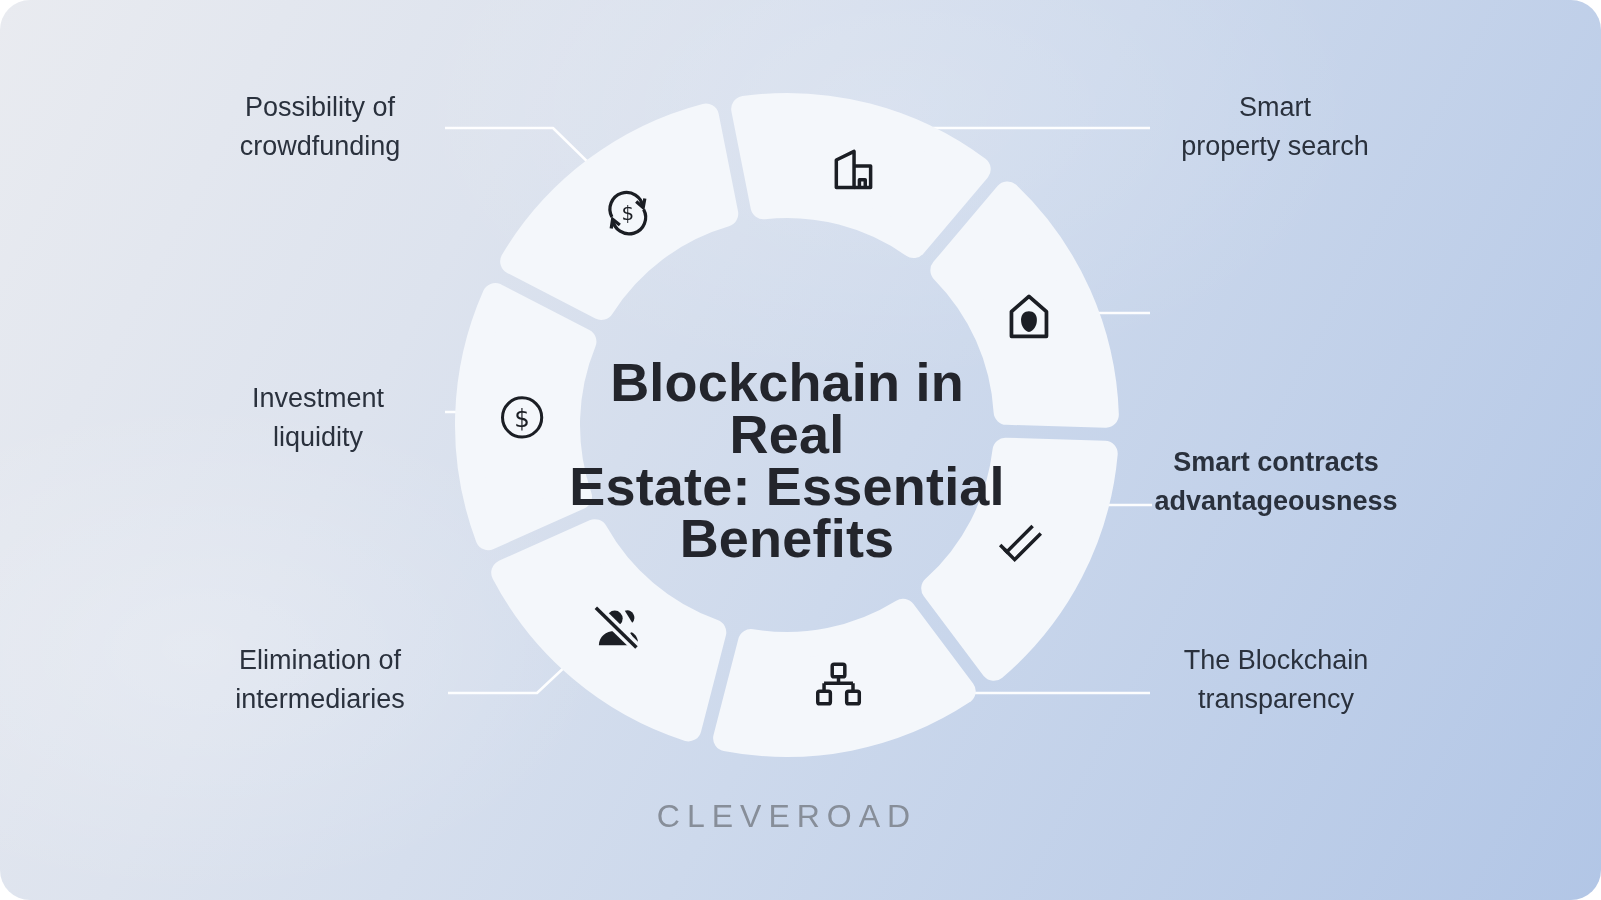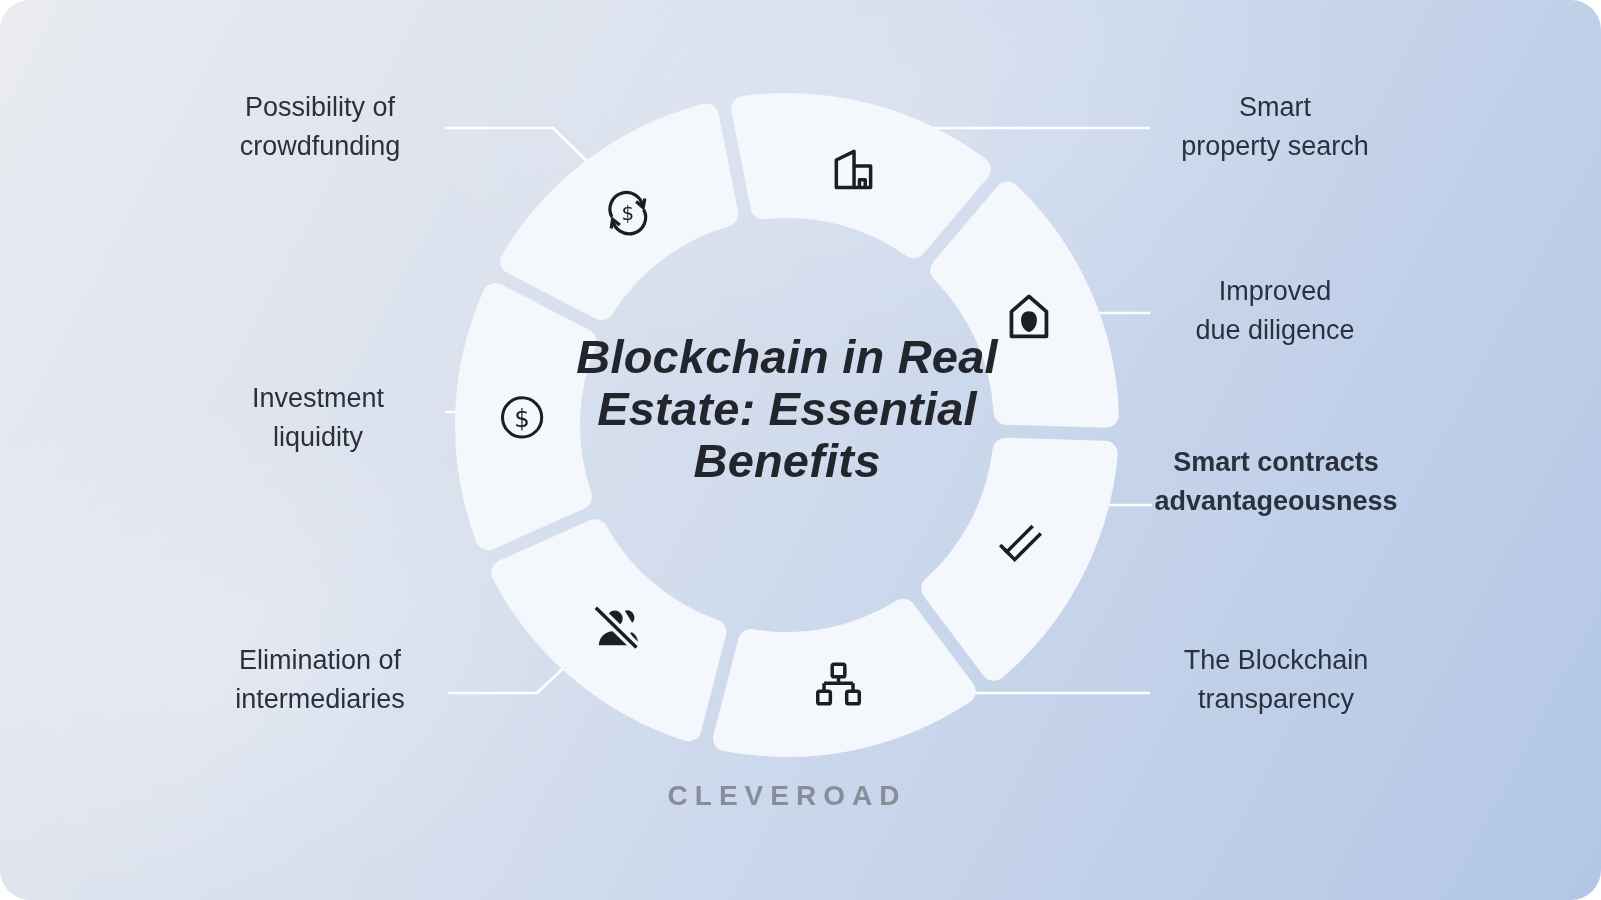--- a/index.html
+++ b/index.html
@@ -9,35 +9,34 @@
     background:linear-gradient(118deg,var(--bg-start,#e9ebf0) 0%,#dde3ee 28%,var(--bg-mid,#cdd9ec) 55%,var(--bg-end,#b2c6e6) 100%);
   }
   .card::before{
     content:"";position:absolute;inset:0;pointer-events:none;
     background:
       radial-gradient(ellipse 600px 360px at 12% 72%, rgba(255,255,255,.22), transparent 70%),
       radial-gradient(ellipse 700px 400px at 55% 12%, rgba(255,255,255,.16), transparent 70%);
   }
   svg.diagram{position:absolute;left:0;top:0;width:1601px;height:900px;}
   .title{
-    position:absolute;left:787px;top:331px;transform:translateX(-50%);
+    position:absolute;left:787px;top:356px;transform:translateX(-50%);
     width:480px;text-align:center;white-space:pre-line;
-    font-size:47px;line-height:52px;font-weight:700;letter-spacing:.2px;
+    font-size:54px;line-height:52px;font-weight:700;letter-spacing:.2px;
     color:var(--title-col,#23252c);
-    font-style:italic;
   }
   .seg-label{
     position:absolute;transform:translateX(-50%);
     width:420px;text-align:center;white-space:pre-line;
     font-size:27px;line-height:39px;font-weight:400;
     color:var(--label-col,#2a313d);
   }
   .brand{
-    position:absolute;left:787px;top:780px;transform:translateX(-50%);
-    font-size:28px;font-weight:700;letter-spacing:7px;
+    position:absolute;left:787px;top:798px;transform:translateX(-50%);
+    font-size:32px;font-weight:400;letter-spacing:7px;
     color:var(--brand-col,#878e99);
   }
 </style>
 </head>
 <body>
 
 <div class="card">
 
   <svg class="diagram" id="ring-svg" viewBox="0 0 1601 900" xmlns="http://www.w3.org/2000/svg">
     <defs>
@@ -125,22 +124,20 @@
         <use href="#sym-refresh-dollar-icon" xlink:href="#sym-refresh-dollar-icon" x="599.78" y="185.17" width="56" height="56"></use>
       </g>
   </svg>
 
   <div class="title">Blockchain in Real
 Estate: Essential
 Benefits</div>
 
   <div class="seg-label" style="left: 1275px; top: 88px;">Smart
 property search</div>
-  <div class="seg-label" style="left: 1275px; top: 272px;">Improved
-due diligence</div>
   <div class="seg-label" style="left: 1276px; top: 443px; font-weight: bold;">Smart contracts
 advantageousness</div>
   <div class="seg-label" style="left: 320px; top: 641px;">Elimination of
 intermediaries</div>
   <div class="seg-label" style="left: 1276px; top: 641px;">The Blockchain
 transparency</div>
   <div class="seg-label" style="left: 318px; top: 379px;">Investment
 liquidity</div>
   <div class="seg-label" style="left: 320px; top: 88px;">Possibility of
 crowdfunding</div>

